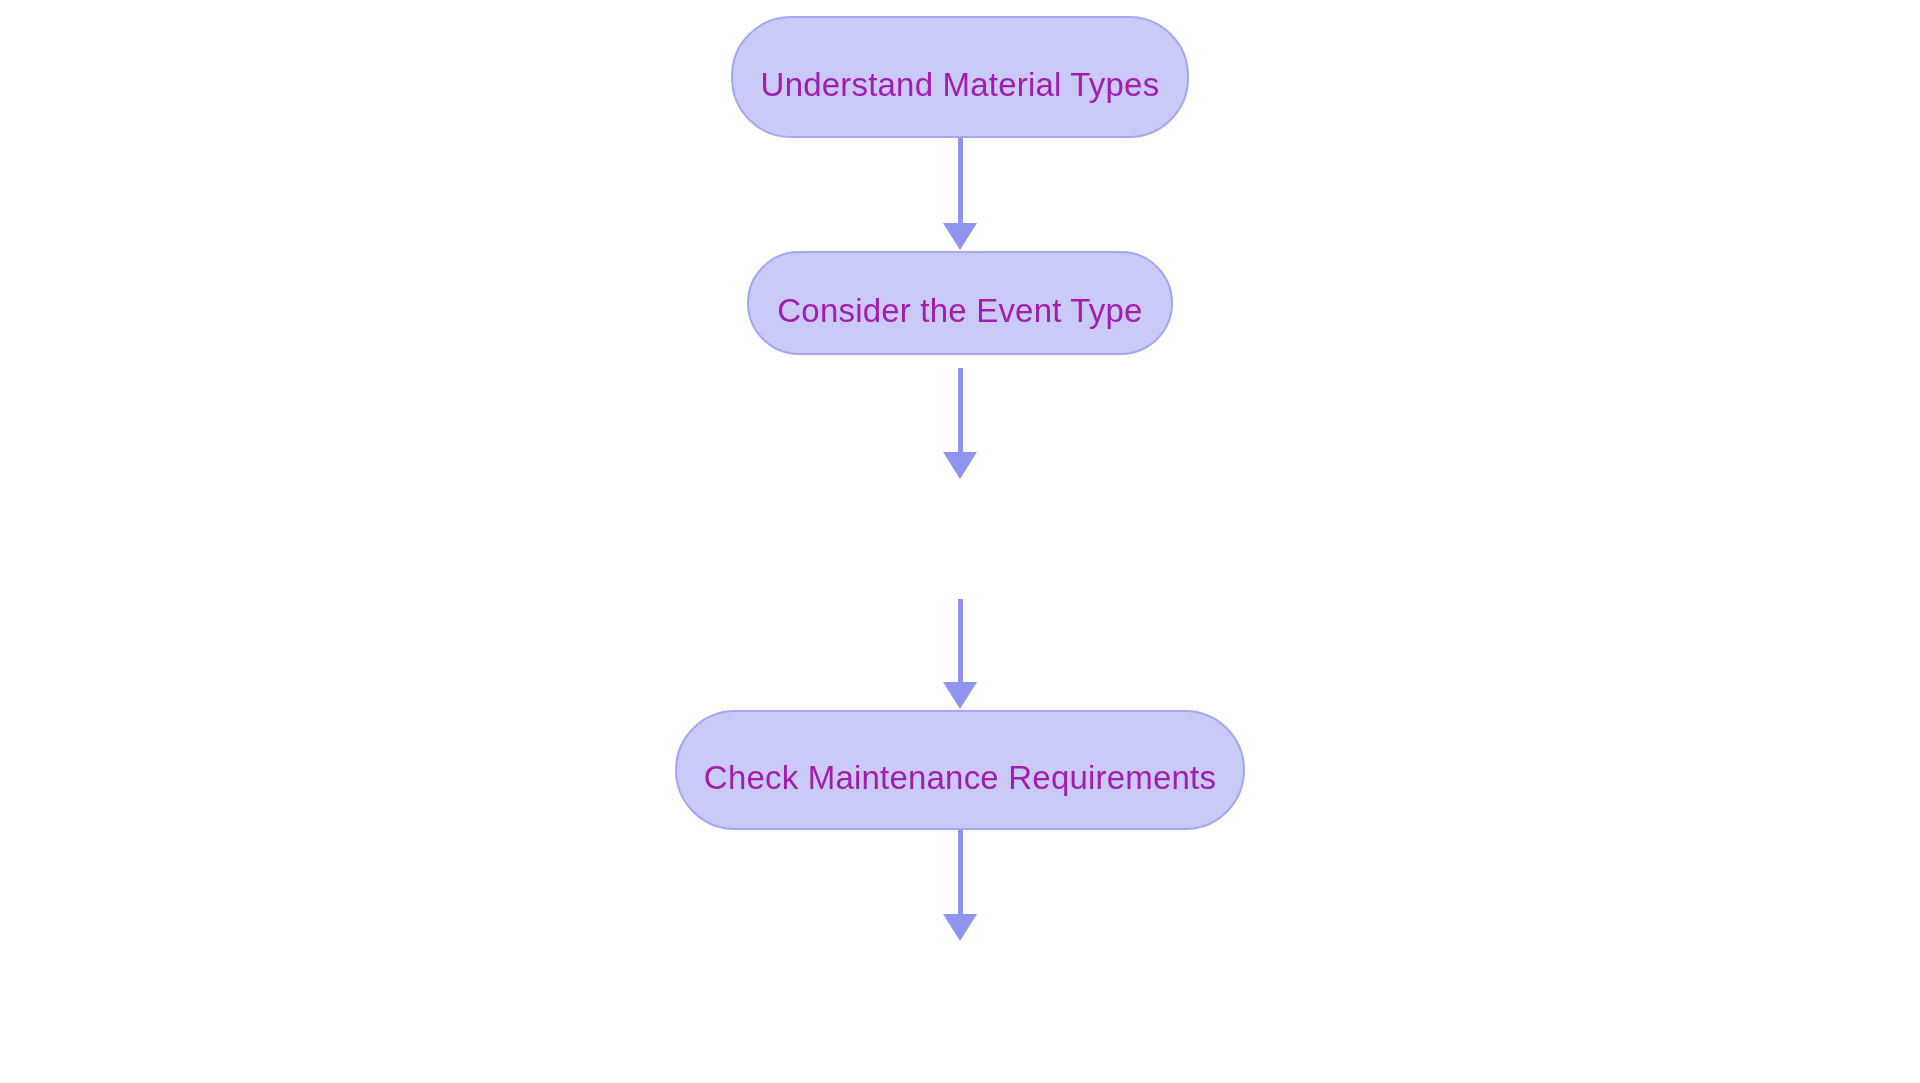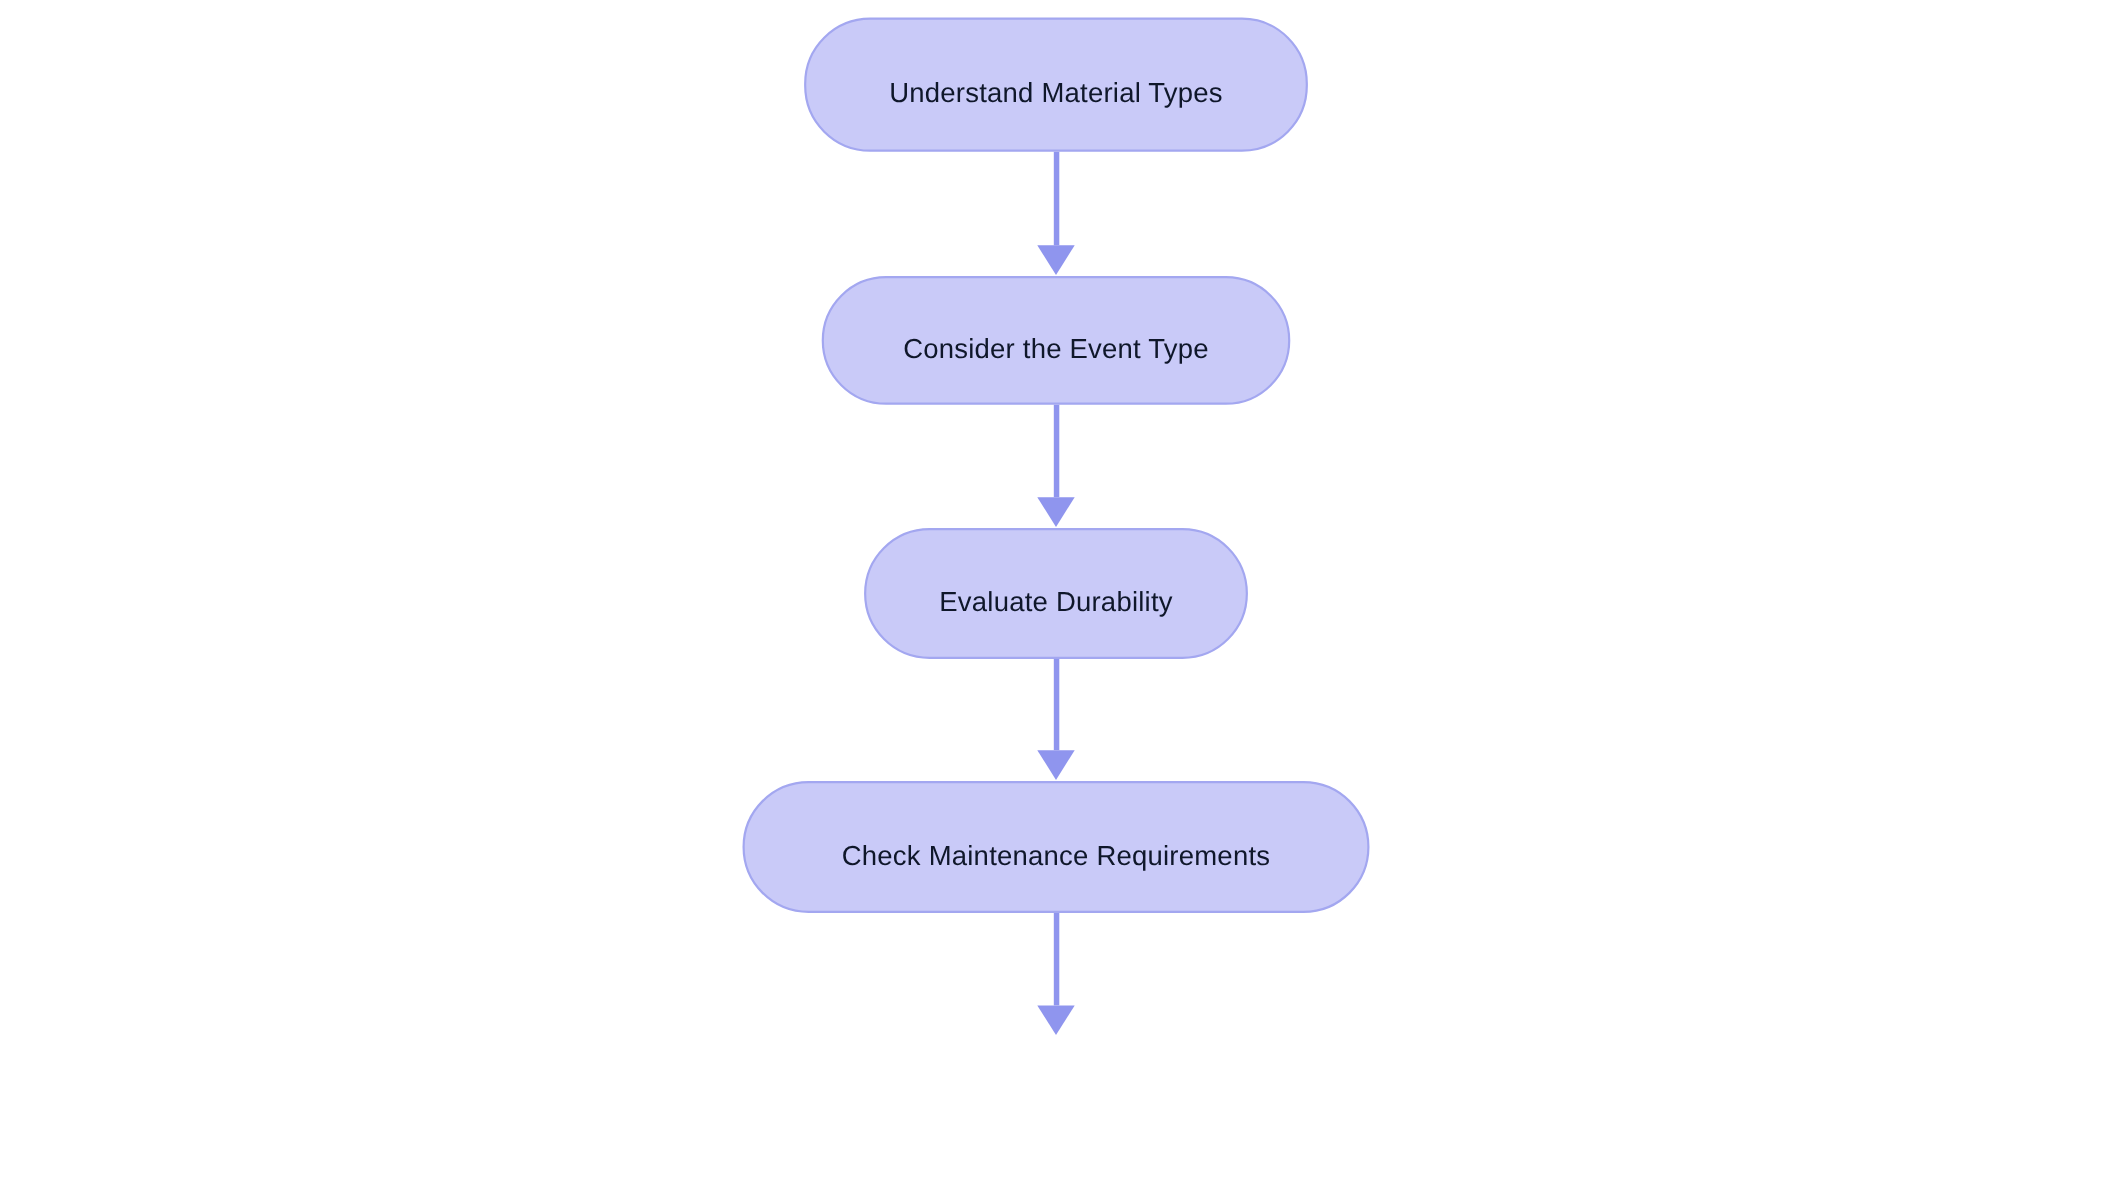--- a/index.html
+++ b/index.html
@@ -25,28 +25,28 @@
     transform: translateX(-50%);
     background: #c9caf8;
     border: 2px solid #a3a7f0;
     border-radius: 60px;
     display: flex;
     align-items: center;
     justify-content: center;
     box-sizing: border-box;
   }
   .flow-node .label {
-    color: #0f172a;
-    font-size: 25px;
+    color: #a21caf;
+    font-size: 33px;
     letter-spacing: 0.2px;
     white-space: nowrap;
     margin-top: 16px;
   }
   .node-1 { top: 16px;  width: 458px; height: 122px; }
-  .node-2 { top: 251px; width: 426px; height: 117px; }
+  .node-2 { top: 251px; width: 426px; height: 104px; }
   .node-3 { top: 480px; width: 349px; height: 119px; }
   .node-4 { top: 710px; width: 570px; height: 120px; }
   .node-5 { top: 942px; width: 465px; height: 118px; }
 
   .arrow {
     position: absolute;
     left: 50%;
     transform: translateX(-50%);
     width: 34px;
     display: flex;
@@ -86,23 +86,20 @@
 
   <div class="flow-node node-2">
     <span class="label">Consider the Event Type</span>
   </div>
 
   <div class="arrow arrow-2">
     <div class="shaft"></div>
     <div class="head"></div>
   </div>
 
-  <div class="flow-node node-3">
-    <span class="label">Evaluate Durability</span>
-  </div>
 
   <div class="arrow arrow-3">
     <div class="shaft"></div>
     <div class="head"></div>
   </div>
 
   <div class="flow-node node-4">
     <span class="label">Check Maintenance Requirements</span>
   </div>
 

